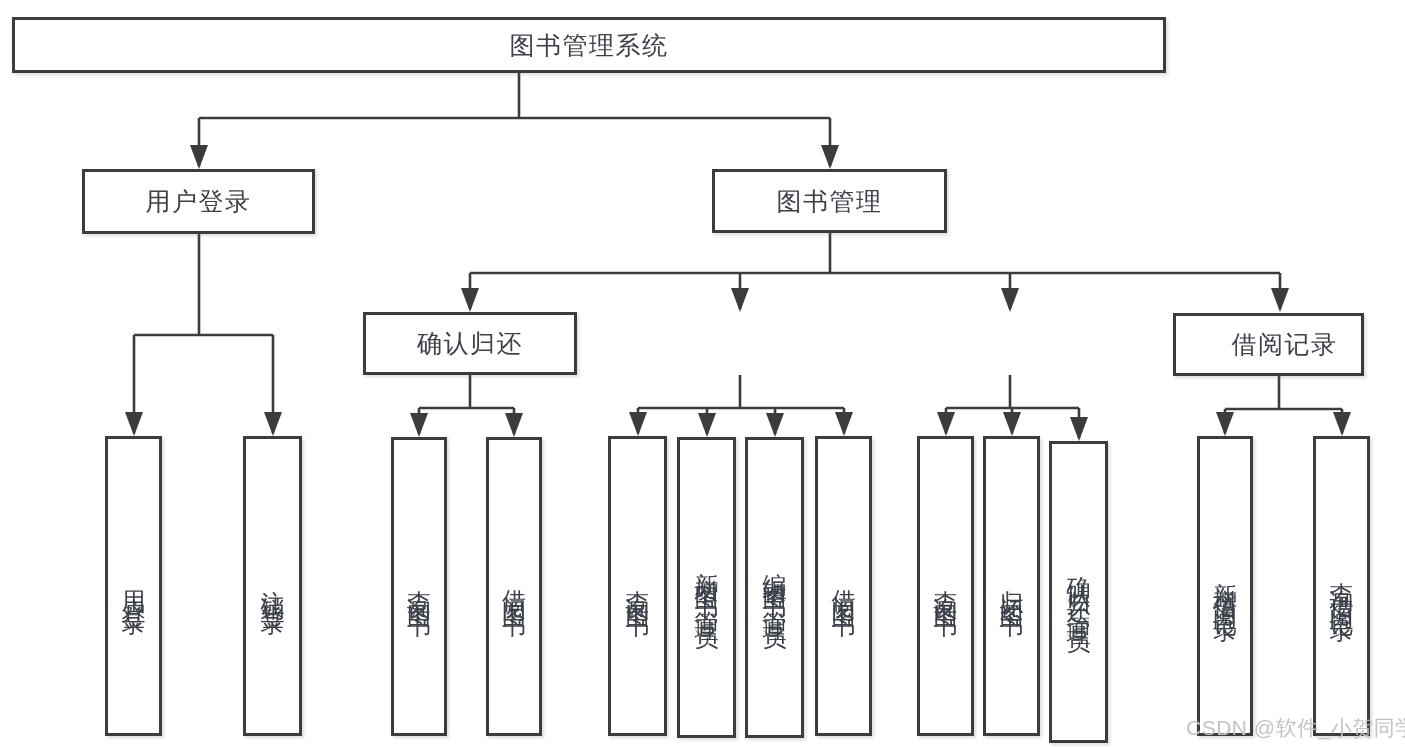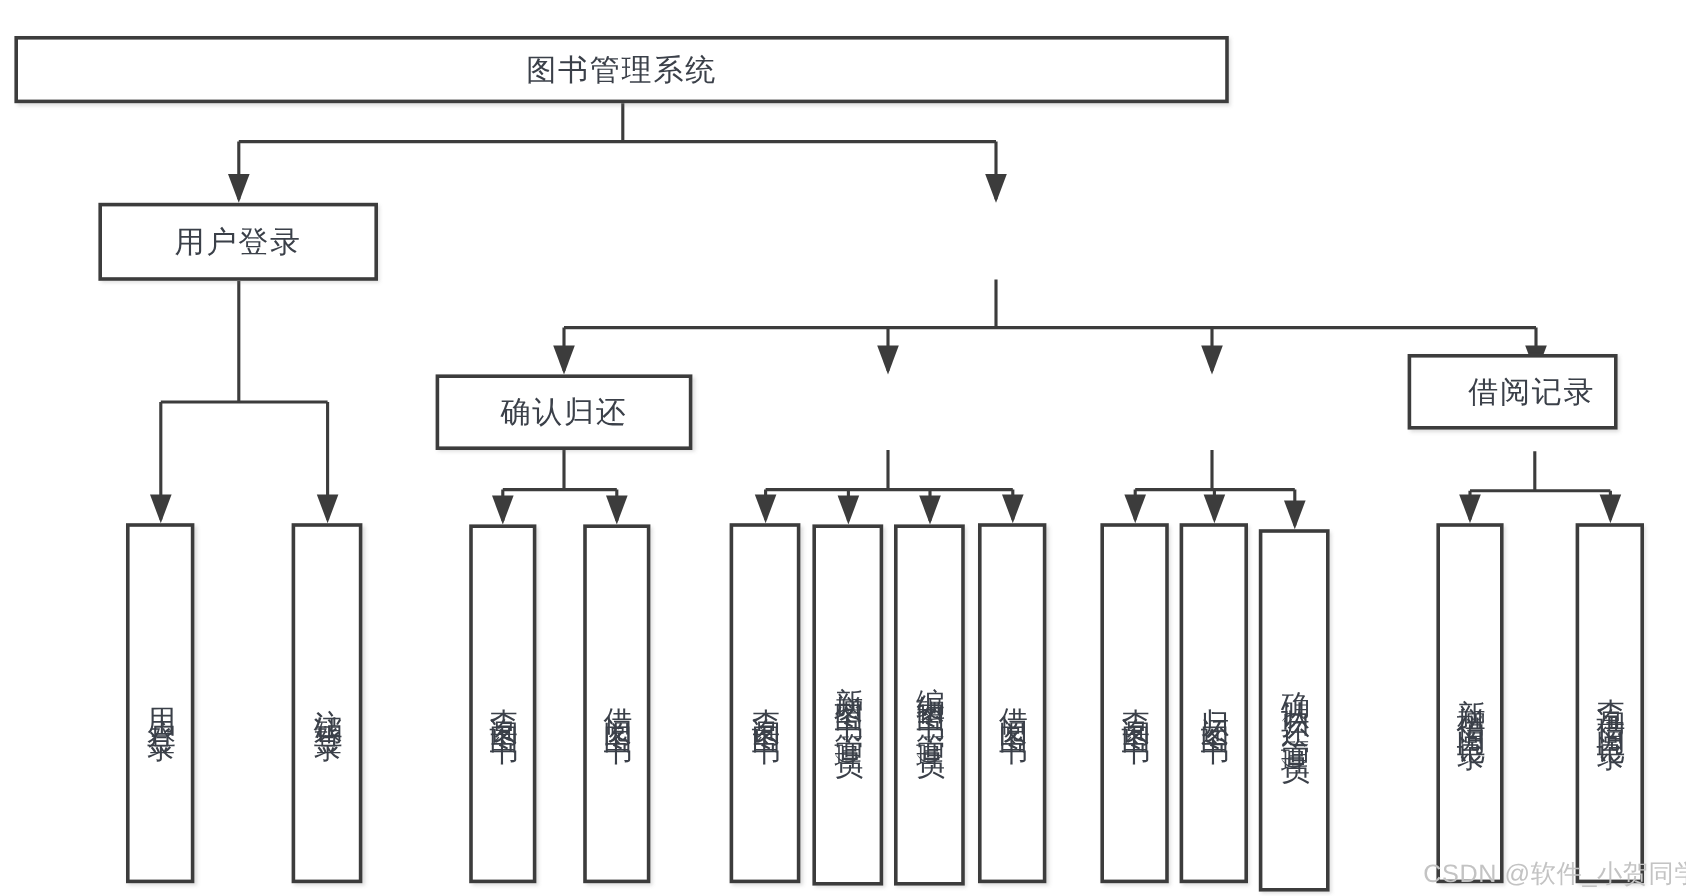--- a/index.html
+++ b/index.html
@@ -95,32 +95,35 @@
       <polygon points="766,413 784,413 775,437"></polygon>
       <polygon points="835,412 853,412 844,436"></polygon>
       <polygon points="937,412 955,412 946,436"></polygon>
       <polygon points="1003,412 1021,412 1012,436"></polygon>
       <polygon points="1070,417 1088,417 1079,441"></polygon>
       <polygon points="1216,412 1234,412 1225,436"></polygon>
       <polygon points="1333,412 1351,412 1342,436"></polygon>
     </g>
   </svg>
 
-  <div class="box" style="left:12px;top:30px;width:1012px;height:56px;">
+  <div class="box" style="left:12px;top:17px;width:1154px;height:56px;">
     <span class="h-label">图书管理系统</span>
   </div>
 
   <div class="box" style="left:82px;top:169px;width:233px;height:65px;">
     <span class="h-label">用户登录</span>
   </div>
+  <div class="box" style="left:712px;top:169px;width:235px;height:64px;">
+    <span class="h-label">图书管理</span>
+  </div>
 
   <div class="box" style="left:363px;top:312px;width:214px;height:63px;">
     <span class="h-label">确认归还</span>
   </div>
-  <div class="box" style="left:1173px;top:295px;width:175px;height:63px;padding-left:32px;">
+  <div class="box" style="left:1173px;top:313px;width:191px;height:63px;padding-left:32px;">
     <span class="h-label">借阅记录</span>
   </div>
 
   <div class="box leaf" style="left:105px;top:436px;width:57px;height:300px;">
     <span class="v-label">用户登录</span>
   </div>
   <div class="box leaf" style="left:243px;top:436px;width:59px;height:300px;">
     <span class="v-label">注销登录</span>
   </div>
 

